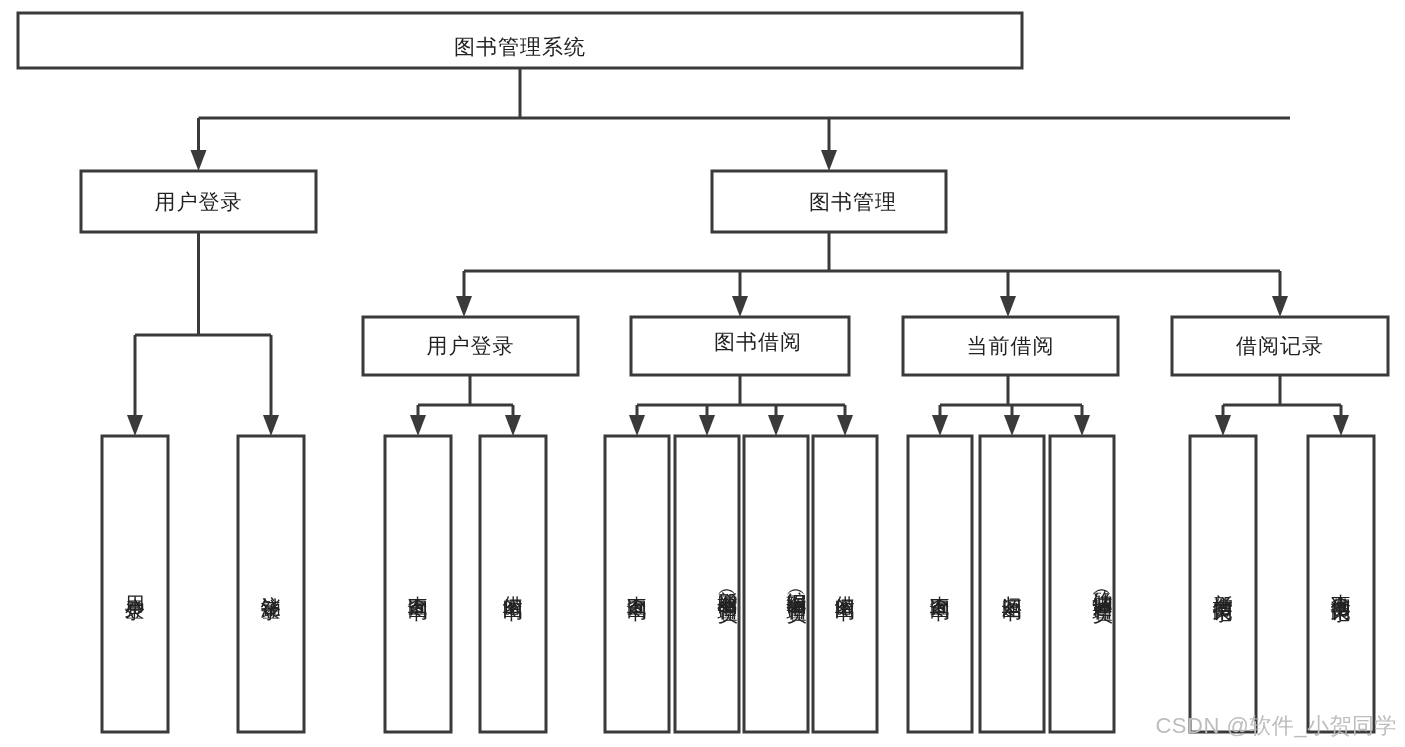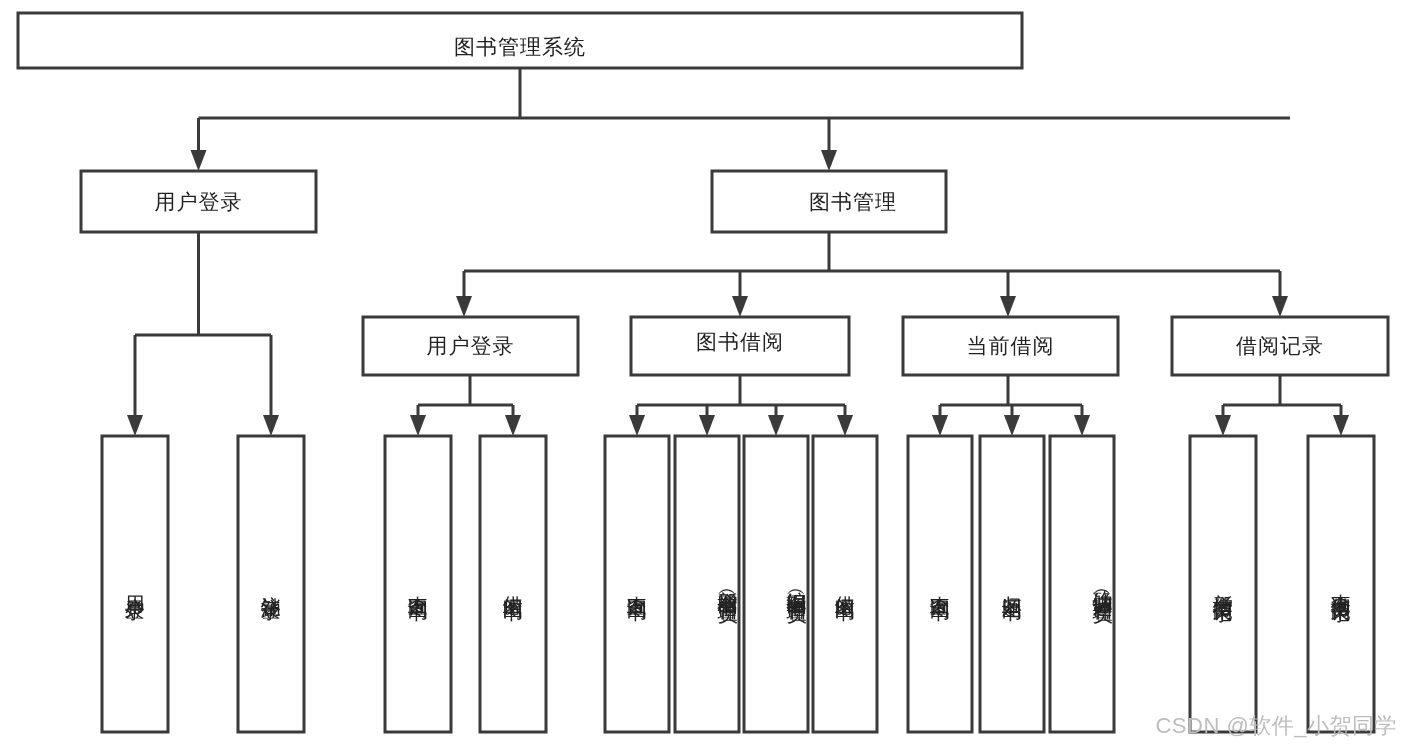--- a/index.html
+++ b/index.html
@@ -185,21 +185,21 @@
       <polygon class="arrow-head" points="1333,415 1349,415 1341,436"></polygon>
     </g>
   </svg>
 
   <div class="node-label-h" style="left:18px; top:13px; width:1004px; height:68px;">图书管理系统</div>
 
   <div class="node-label-h" style="left:81px; top:171px; width:235px; height:61px;">用户登录</div>
   <div class="node-label-h" style="left:736px; top:171px; width:234px; height:61px;">图书管理</div>
 
   <div class="node-label-h" style="left:363px; top:317px; width:215px; height:58px;">用户登录</div>
-  <div class="node-label-h" style="left:631px; top:317px; width:218px; height:50px;">图书借阅</div>
+  <div class="node-label-h" style="left:631px; top:317px; width:218px; height:50px;padding-left:18px;">图书借阅</div>
   <div class="node-label-h" style="left:1172px; top:317px; width:216px; height:58px;">借阅记录</div>
   <div class="node-label-h" style="left:903px; top:317px; width:215px; height:58px;">当前借阅</div>
 
   <div class="node-label-v" style="left:102px; top:436px; width:66px; height:296px;">用户登录</div>
   <div class="node-label-v" style="left:238px; top:436px; width:66px; height:296px;">注销登录</div>
 
   <div class="node-label-v" style="left:385px; top:436px; width:66px; height:296px;">查询图书</div>
   <div class="node-label-v" style="left:480px; top:436px; width:66px; height:296px;">借阅图书</div>
 
   <div class="node-label-v" style="left:605px; top:436px; width:64px; height:296px;">查询图书</div>

